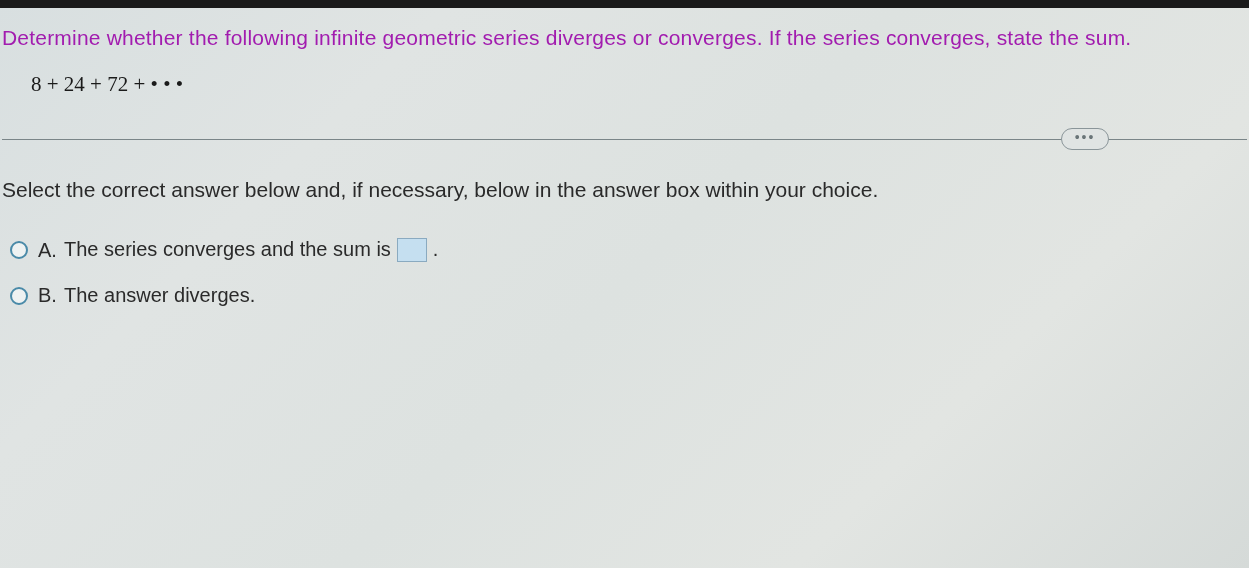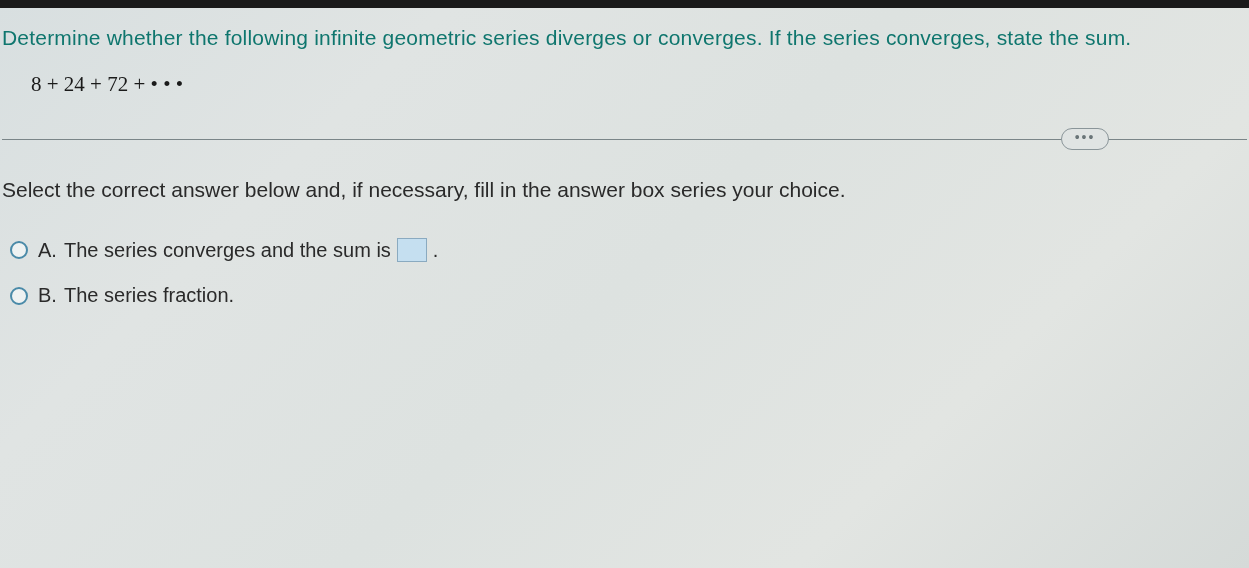--- a/index.html
+++ b/index.html
@@ -18,21 +18,21 @@
     .top-bar {
       width: 100%;
       height: 8px;
       background: #1a1a1a;
     }
     .content {
       padding: 0;
     }
     .question-text {
       font-size: 21px;
-      color: #0f766e;
+      color: #a21caf;
       padding: 18px 0 0 2px;
       letter-spacing: 0.2px;
     }
     .series-expression {
       font-size: 21px;
       color: #1a1a1a;
       padding: 22px 0 0 31px;
       font-family: 'Times New Roman', serif;
     }
     .divider-wrap {
@@ -92,21 +92,20 @@
     .option-letter {
       font-size: 20px;
       color: #2a2a2a;
       margin-left: 10px;
       min-width: 26px;
     }
     .option-text {
       font-size: 20px;
       color: #2a2a2a;
       display: inline-flex;
-      align-items: center;
       flex-wrap: wrap;
     }
     .answer-box {
       display: inline-block;
       width: 30px;
       height: 24px;
       background: #c5dff0;
       border: 1px solid #8aaac0;
       margin: 0 6px;
       vertical-align: middle;
@@ -125,32 +124,32 @@
   <div class="question-text">Determine whether the following infinite geometric series diverges or converges. If the series converges, state the sum.</div>
   <div class="series-expression">8 + 24 + 72 + • • •</div>
 
   <div class="divider-wrap">
     <hr class="divider-line">
     <div class="more-pill">
       <span class="more-pill-dots">•••</span>
     </div>
   </div>
 
-  <div class="instruction-text">Select the correct answer below and, if necessary, fill in the answer box series your choice.</div>
+  <div class="instruction-text">Select the correct answer below and, if necessary, below in the answer box within your choice.</div>
 
   <div class="options">
     <div class="option-row">
       <div class="radio-circle"></div>
       <span class="option-letter">A.</span>
       <span class="option-text">
         <span>The series converges and the sum is</span>
         <span class="answer-box"></span>
         <span>.</span>
         <span>&nbsp;</span>
       </span>
     </div>
     <div class="option-row">
       <div class="radio-circle"></div>
       <span class="option-letter">B.</span>
-      <span class="option-text">The series fraction.</span>
+      <span class="option-text">The answer diverges.</span>
     </div>
   </div>
 </div>
 
 </body></html>

